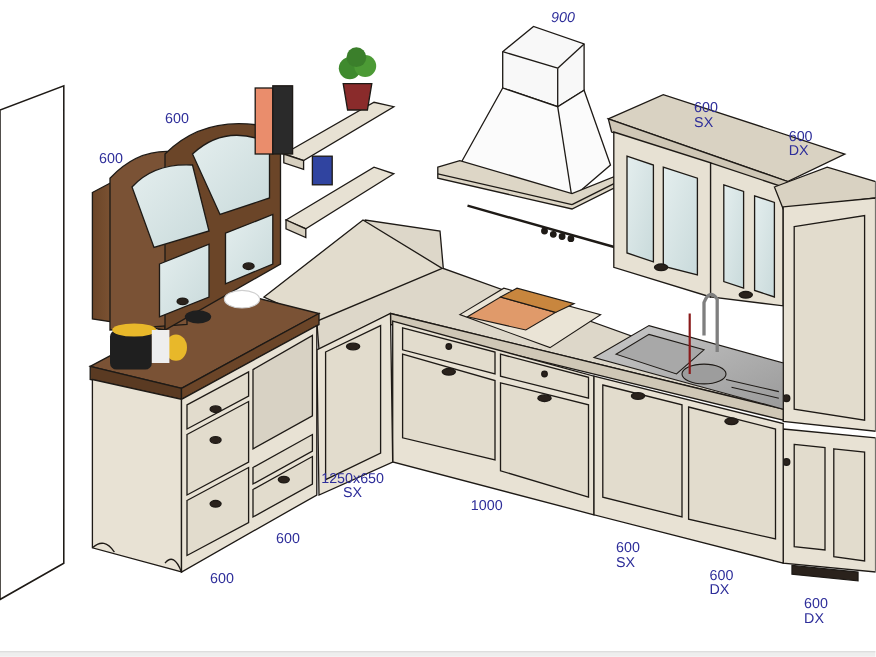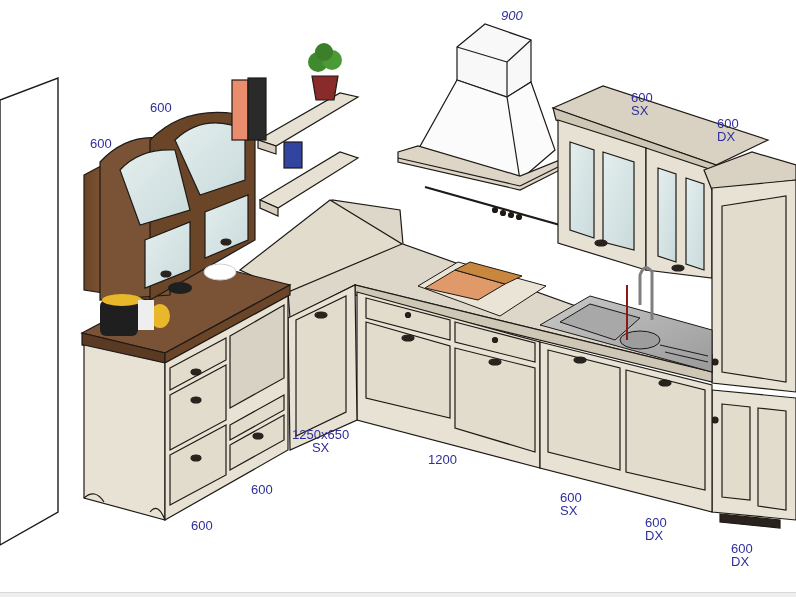--- a/index.html
+++ b/index.html
@@ -194,21 +194,21 @@
 </div>
 <div class="lbl" style="left:717px; top:117px;">
   <span class="l2">600</span>
   <span class="l2">DX</span>
 </div>
 
 <div class="lbl" style="left:292px; top:428px; text-align:center;">
   <span class="l2">1250x650</span>
   <span class="l2">SX</span>
 </div>
-<div class="lbl" style="left:428px; top:453px;">1200</div>
+<div class="lbl" style="left:428px; top:453px;">1000</div>
 <div class="lbl" style="left:251px; top:483px;">600</div>
 <div class="lbl" style="left:191px; top:519px;">600</div>
 
 <div class="lbl" style="left:560px; top:491px;">
   <span class="l2">600</span>
   <span class="l2">SX</span>
 </div>
 <div class="lbl" style="left:645px; top:516px;">
   <span class="l2">600</span>
   <span class="l2">DX</span>

